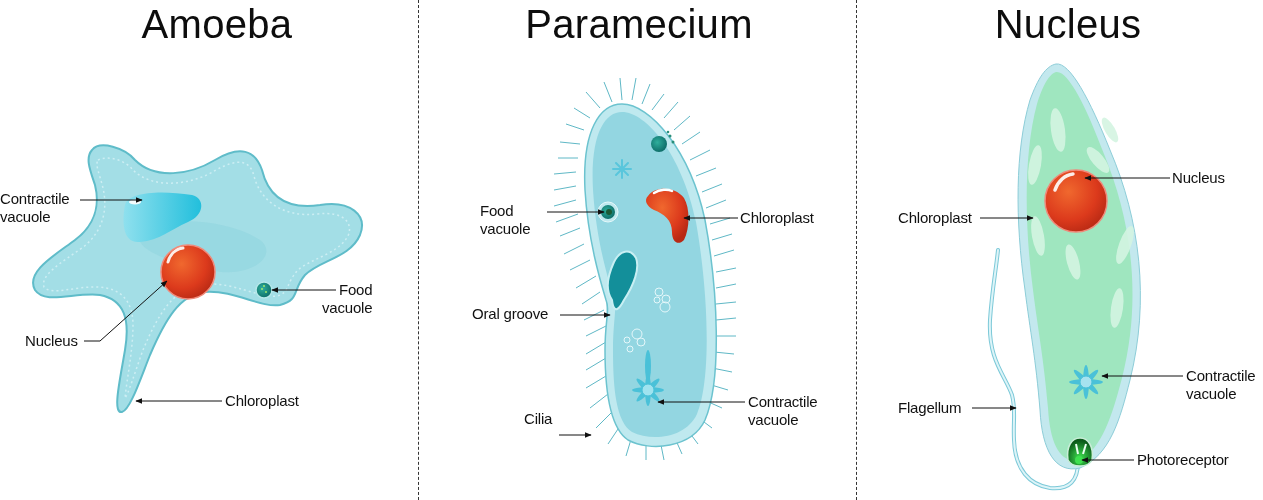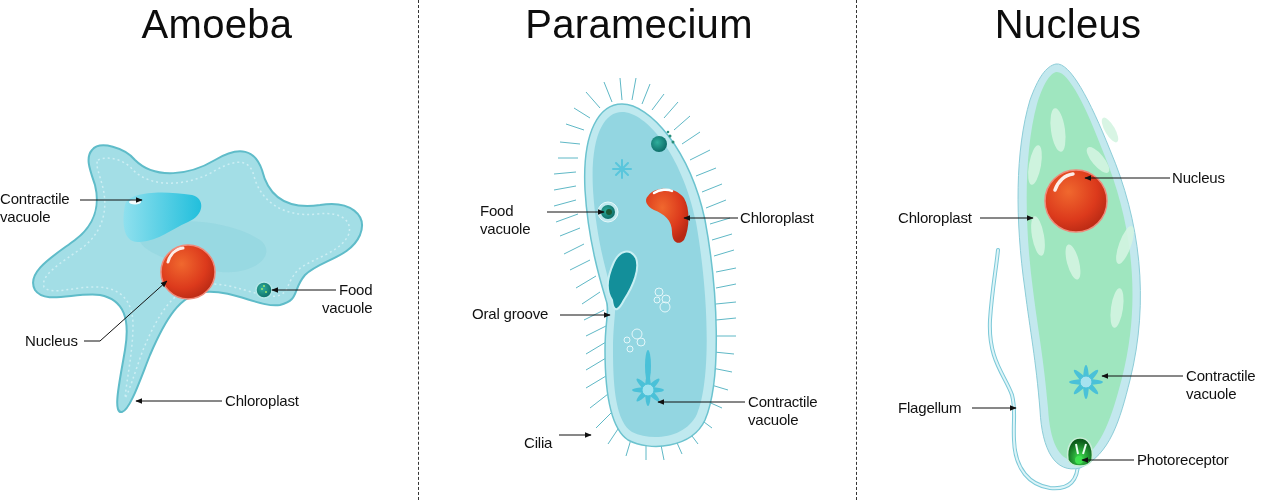--- a/index.html
+++ b/index.html
@@ -226,21 +226,21 @@
   <div class="label" style="left:740px; top:209px;">
     <span>Chloroplast</span>
   </div>
   <div class="label" style="left:472px; top:305px;">
     <span>Oral groove</span>
   </div>
   <div class="label" style="left:748px; top:393px;">
     <span>Contractile</span>
     <span>vacuole</span>
   </div>
-  <div class="label" style="left:524px; top:434px;">
+  <div class="label" style="left:524px; top:410px;">
     <span>Cilia</span>
   </div>
 </div>
 
 <div>
   <div class="title" style="left:1068px;">Nucleus</div>
   <div class="label" style="left:1172px; top:169px;">
     <span>Nucleus</span>
   </div>
   <div class="label" style="left:898px; top:209px;">

